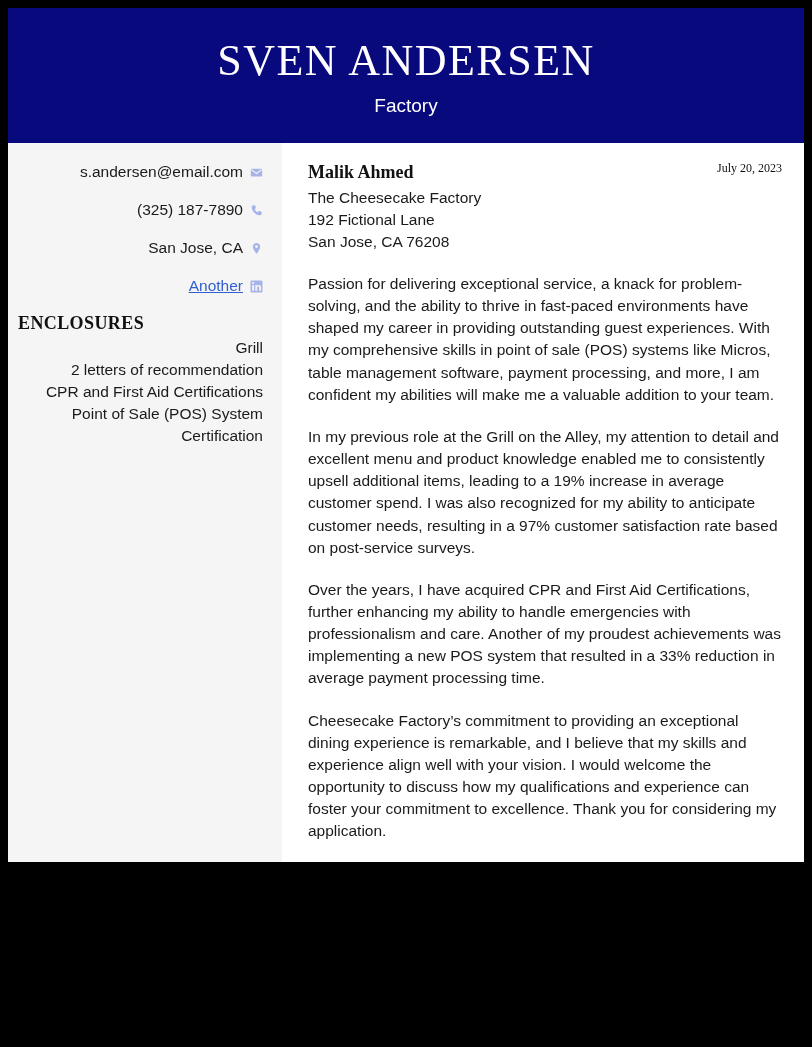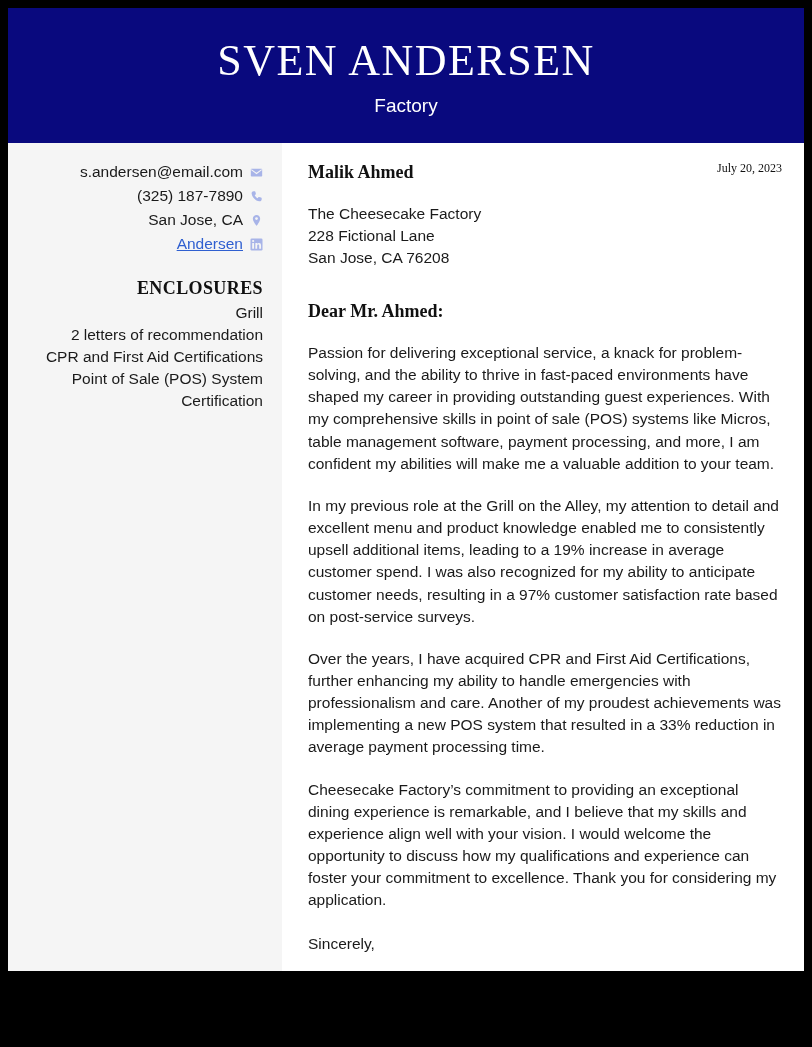--- a/index.html
+++ b/index.html
@@ -12,21 +12,21 @@
     height: 1047px;
     overflow: hidden;
     font-family: "Liberation Sans", sans-serif;
   }
 
   .page {
     position: absolute;
     left: 8px;
     top: 8px;
     width: 796px;
-    height: 963px;
+    height: 854px;
     background: #0f766e;
     overflow: hidden;
   }
 
   
   .header {
     height: 135px;
     background: #09097e;
     display: flex;
     flex-direction: column;
@@ -65,21 +65,21 @@
     background: #f5f5f5;
     box-sizing: border-box;
     padding: 18px 19px 0 10px;
     border-right: 1px solid #ffffff;
   }
 
   .contact-list {
     display: flex;
     flex-direction: column;
     align-items: flex-end;
-    gap: 2px;
+    gap: 16px;
   }
   .contact-row {
     display: flex;
     align-items: center;
     justify-content: flex-end;
     gap: 7px;
     font-size: 15.5px;
     color: #1a1a1a;
     line-height: 1.42;
     width: 100%;
@@ -97,23 +97,23 @@
     align-items: center;
     justify-content: center;
   }
   .ico svg { display: block; }
 
   .enclosures-heading {
     font-family: "Liberation Serif", serif;
     font-weight: bold;
     font-size: 18px;
     color: #111111;
-    text-align: right;
+    text-align: left;
     letter-spacing: 0.4px;
-    margin-top: 23px;
+    margin-top: 16px;
     margin-bottom: 3px;
   }
   .enclosure-item {
     text-align: right;
     font-size: 15.5px;
     color: #1a1a1a;
     line-height: 1.42;
   }
 
   
@@ -129,21 +129,21 @@
     justify-content: space-between;
     align-items: flex-start;
   }
   .recipient-lines { }
   .recipient-name {
     font-family: "Liberation Serif", serif;
     font-weight: bold;
     font-size: 18px;
     color: #111111;
     line-height: 1.33;
-    margin-bottom: 18px;
+    margin-bottom: 2px;
   }
   .recipient-line {
     font-size: 15.5px;
     color: #1a1a1a;
     line-height: 1.42;
   }
   .letter-date {
     font-family: "Liberation Serif", serif;
     font-weight: normal;
     font-size: 12px;
@@ -220,21 +220,21 @@
           <span class="contact-text">San Jose, CA</span>
           <span class="ico">
             <svg width="13" height="13" viewBox="0 0 16 16">
                 <path d="M8 1.2 C5.5 1.2 3.5 3.2 3.5 5.7 C3.5 9 8 14.6 8 14.6 C8 14.6 12.5 9 12.5 5.7 C12.5 3.2 10.5 1.2 8 1.2 Z" fill="#a8b4e8"></path>
                 <circle cx="8" cy="5.6" r="1.7" fill="#f5f5f5"></circle>
               </svg>
           </span>
         </div>
 
         <div class="contact-row">
-          <a class="contact-text contact-link" href="#">Andersen</a>
+          <a class="contact-text contact-link" href="#">Another</a>
           <span class="ico">
             <svg width="13" height="13" viewBox="0 0 16 16">
                 <rect x="0.6" y="0.6" width="14.8" height="14.8" rx="1.6" fill="#a8b4e8"></rect>
                 <rect x="2.7" y="6.2" width="2.3" height="7" fill="#f5f5f5"></rect>
                 <circle cx="3.85" cy="3.7" r="1.35" fill="#f5f5f5"></circle>
                 <path d="M6.6 6.2 h2.2 v1 c0.45 -0.8 1.3 -1.2 2.3 -1.2 c1.7 0 2.5 1.05 2.5 3 v4.2 h-2.3 v-3.8 c0 -1 -0.35 -1.5 -1.15 -1.5 c-0.85 0 -1.35 0.6 -1.35 1.6 v3.7 h-2.2 Z" fill="#f5f5f5"></path>
               </svg>
           </span>
         </div>
 
@@ -250,27 +250,26 @@
       </div>
 
     </div>
 
     <div class="main">
 
       <div class="recipient-block">
         <div class="recipient-lines">
           <div class="recipient-name">Malik Ahmed</div>
           <div class="recipient-line">The Cheesecake Factory</div>
-          <div class="recipient-line">228 Fictional Lane</div>
+          <div class="recipient-line">192 Fictional Lane</div>
           <div class="recipient-line">San Jose, CA 76208</div>
         </div>
         <div class="letter-date">July 20, 2023</div>
       </div>
 
-      <div class="salutation">Dear Mr. Ahmed:</div>
 
       <p class="letter-para">Passion for delivering exceptional service, a knack for problem-solving, and the ability to thrive in fast-paced environments have shaped my career in providing outstanding guest experiences. With my comprehensive skills in point of sale (POS) systems like Micros, table management software, payment processing, and more, I am confident my abilities will make me a valuable addition to your team.</p>
       <p class="letter-para">In my previous role at the Grill on the Alley, my attention to detail and excellent menu and product knowledge enabled me to consistently upsell additional items, leading to a 19% increase in average customer spend. I was also recognized for my ability to anticipate customer needs, resulting in a 97% customer satisfaction rate based on post-service surveys.</p>
       <p class="letter-para">Over the years, I have acquired CPR and First Aid Certifications, further enhancing my ability to handle emergencies with professionalism and care. Another of my proudest achievements was implementing a new POS system that resulted in a 33% reduction in average payment processing time.</p>
       <p class="letter-para">Cheesecake Factory’s commitment to providing an exceptional dining experience is remarkable, and I believe that my skills and experience align well with your vision. I would welcome the opportunity to discuss how my qualifications and experience can foster your commitment to excellence. Thank you for considering my application.</p>
 
       <div class="closing">Sincerely,</div>
       <div class="signature">Sven Andersen</div>
 
     </div>

